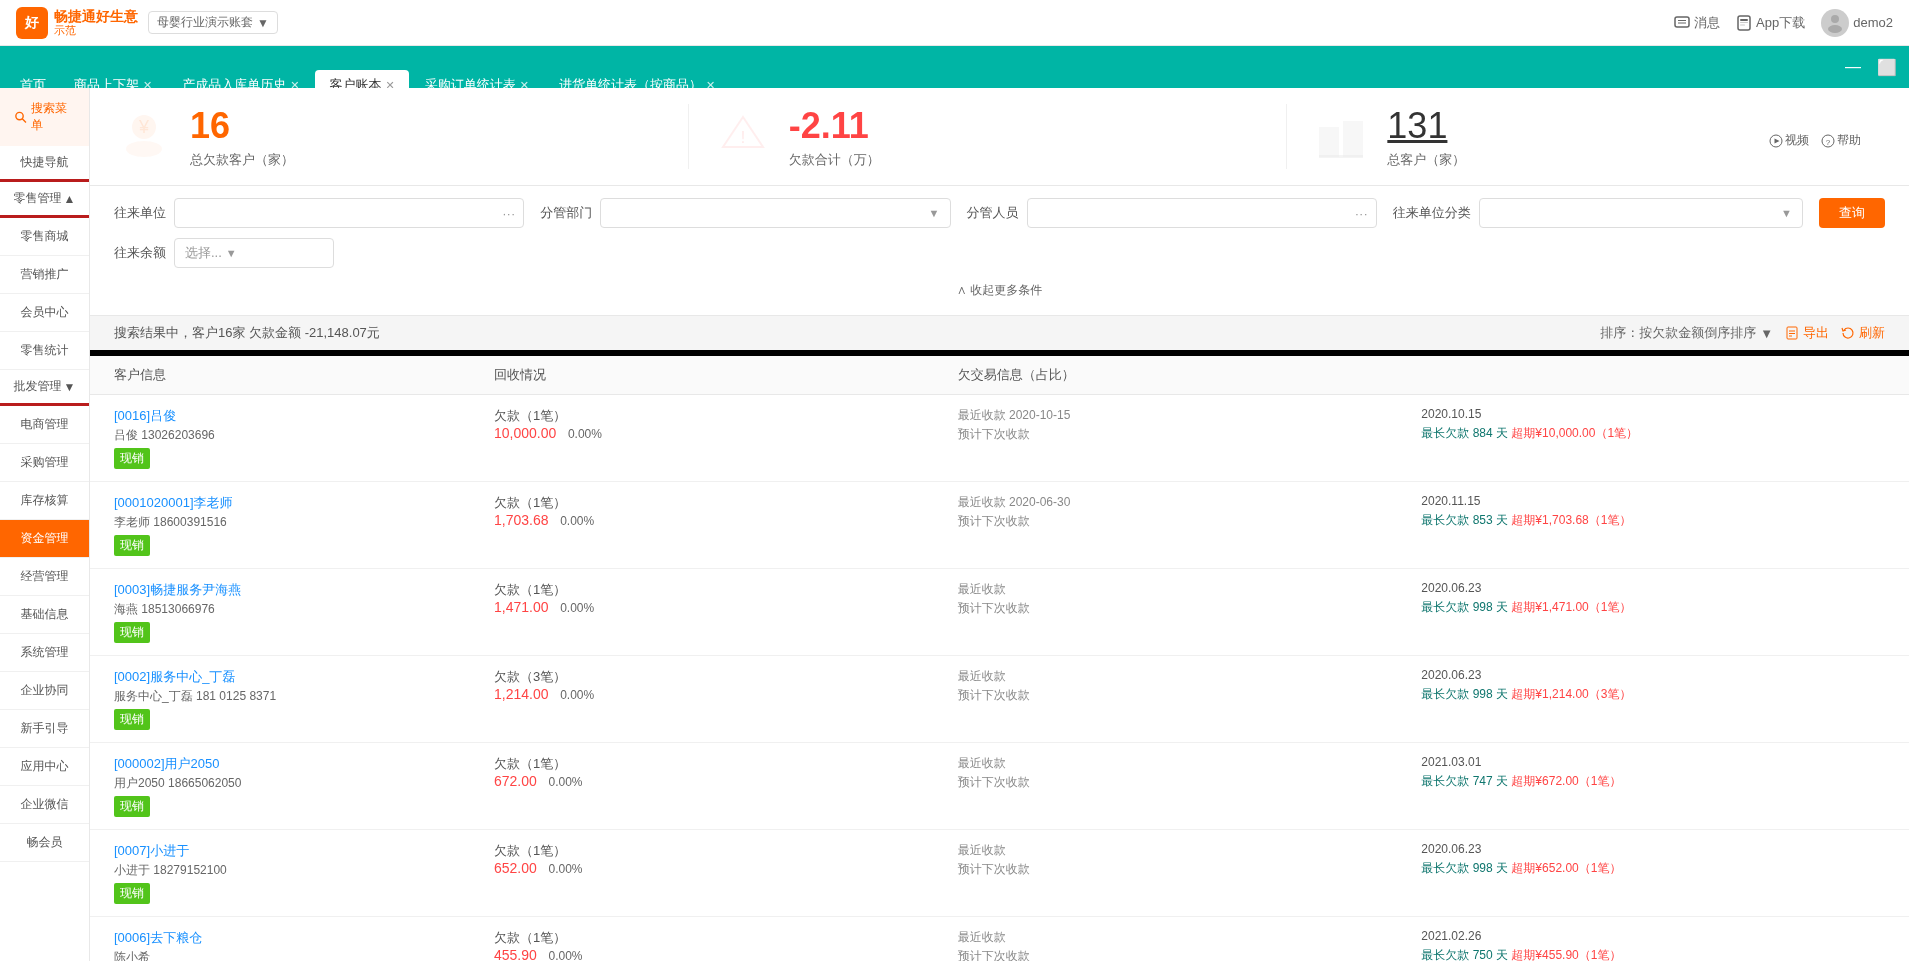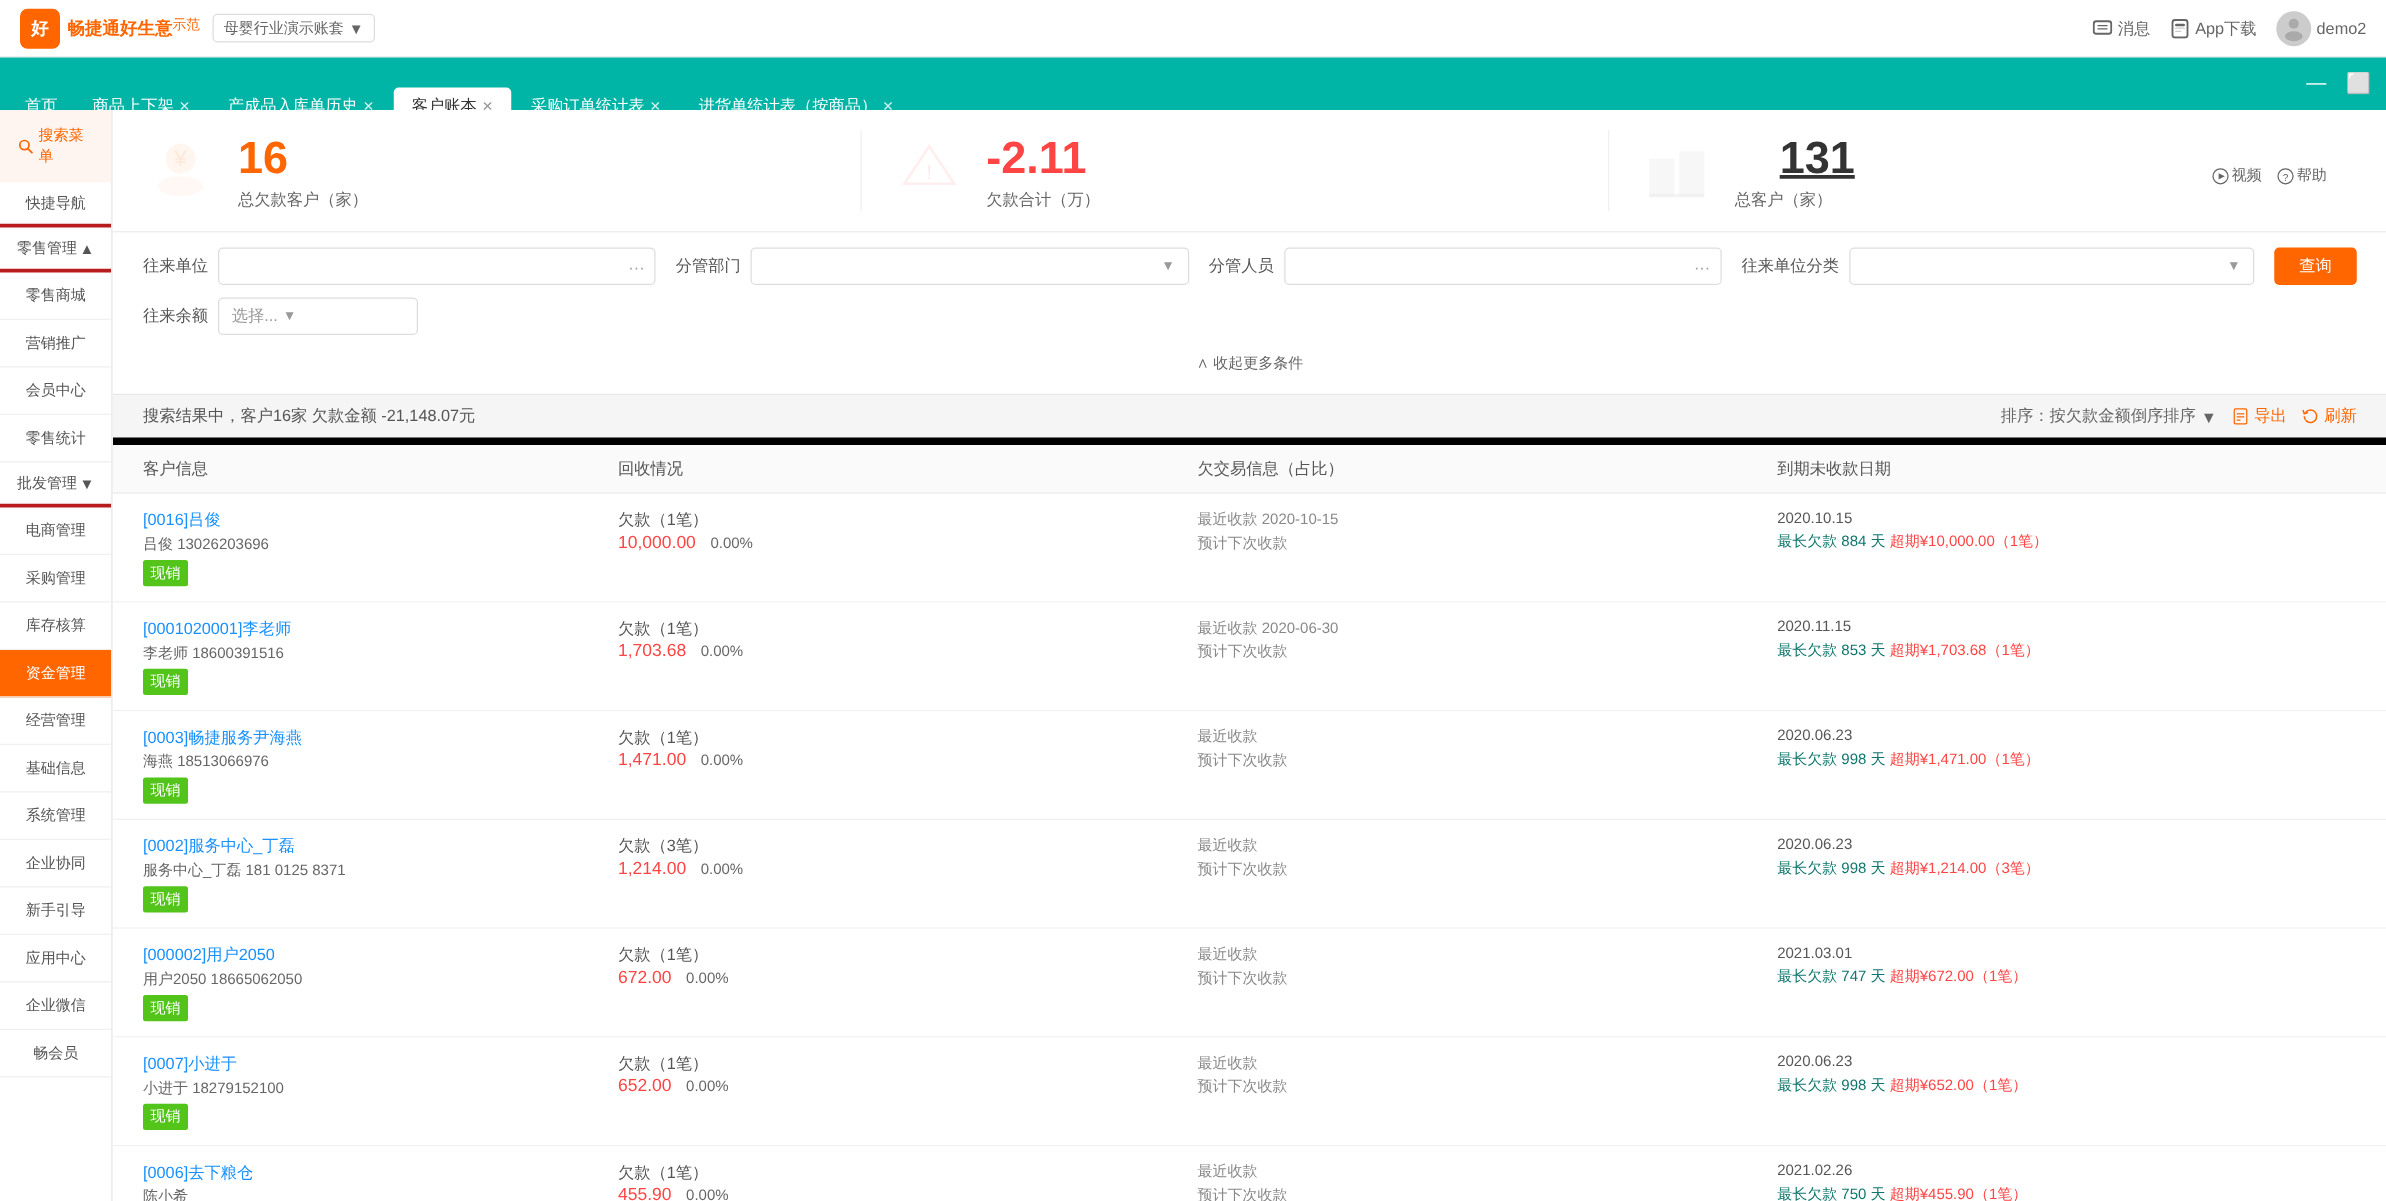--- a/index.html
+++ b/index.html
@@ -72,21 +72,21 @@
     }
     .stat-card { flex: 1; display: flex; align-items: center; gap: 16px; padding: 0 24px; border-right: 1px solid #f0f0f0; }
     .stat-card:first-child { padding-left: 0; }
     .stat-card:last-child { border-right: none; }
     .stat-icon { width: 60px; height: 60px; display: flex; align-items: center; justify-content: center; }
     .stat-icon svg { opacity: 0.3; }
     .stat-info { }
     .stat-number { font-size: 36px; font-weight: bold; line-height: 1.2; }
     .stat-number.red { color: #ff4444; }
     .stat-number.orange { color: #ff6600; }
-    .stat-number.dark { color: #333; font-weight: 700; text-decoration: underline; margin-left: 36px; }
+    .stat-number.dark { color: #333; font-weight: 400; text-decoration: underline; }
     .stat-label { font-size: 13px; color: #666; margin-top: 4px; }
     .stat-help { margin-left: auto; display: flex; gap: 12px; align-items: flex-start; font-size: 12px; color: #666; padding-top: 8px; }
 
     
     .filter-area {
       background: #fff; padding: 12px 24px; border-bottom: 1px solid #e8e8e8;
     }
     .filter-row { display: flex; align-items: center; gap: 16px; margin-bottom: 10px; }
     .filter-item { display: flex; align-items: center; gap: 8px; flex: 1; }
     .filter-label { font-size: 13px; color: #555; white-space: nowrap; }
@@ -136,21 +136,21 @@
     .overdue-link { color: #ff4444; cursor: pointer; }
     .overdue-days { color: #0f766e; }
   </style>
 </head>
 <body>
 
 <div class="top-bar">
   <div class="top-bar-left">
     <div class="logo-area">
       <div class="logo-icon">好</div>
-      <div style="display:flex;line-height:1.2">
+      <div style="display:flex;flex-direction:column;line-height:1.2">
         <span class="logo-text">畅捷通好生意</span>
         <span style="font-size:11px;color:#ff6600;">示范</span>
       </div>
     </div>
     <div class="company-select">
       <span>母婴行业演示账套</span>
       <span>▼</span>
     </div>
   </div>
   <div class="top-bar-right">
@@ -413,21 +413,20 @@
           <span>刷新</span>
         </div>
       </div>
     </div>
 
     <div class="data-table">
       <div class="table-header">
         <div>客户信息</div>
         <div>回收情况</div>
         <div>欠交易信息（占比）</div>
-        <div>到期未收款日期</div>
       </div>
 
       <div id="table-body">
           <div class="table-row">
     <div>
       <div class="customer-name">[0016]吕俊</div>
       <div class="customer-sub">吕俊 13026203696</div>
       <span class="customer-tag">现销</span>
     </div>
     <div>

